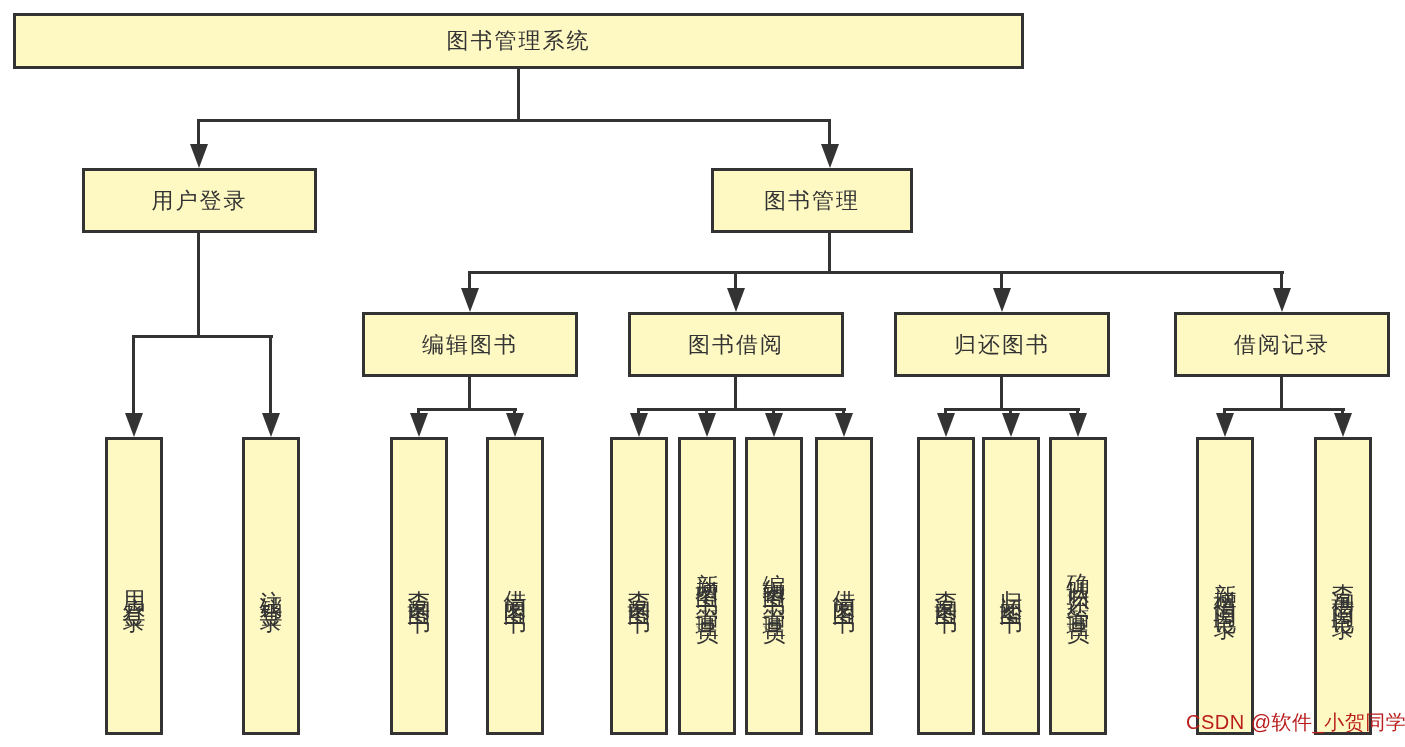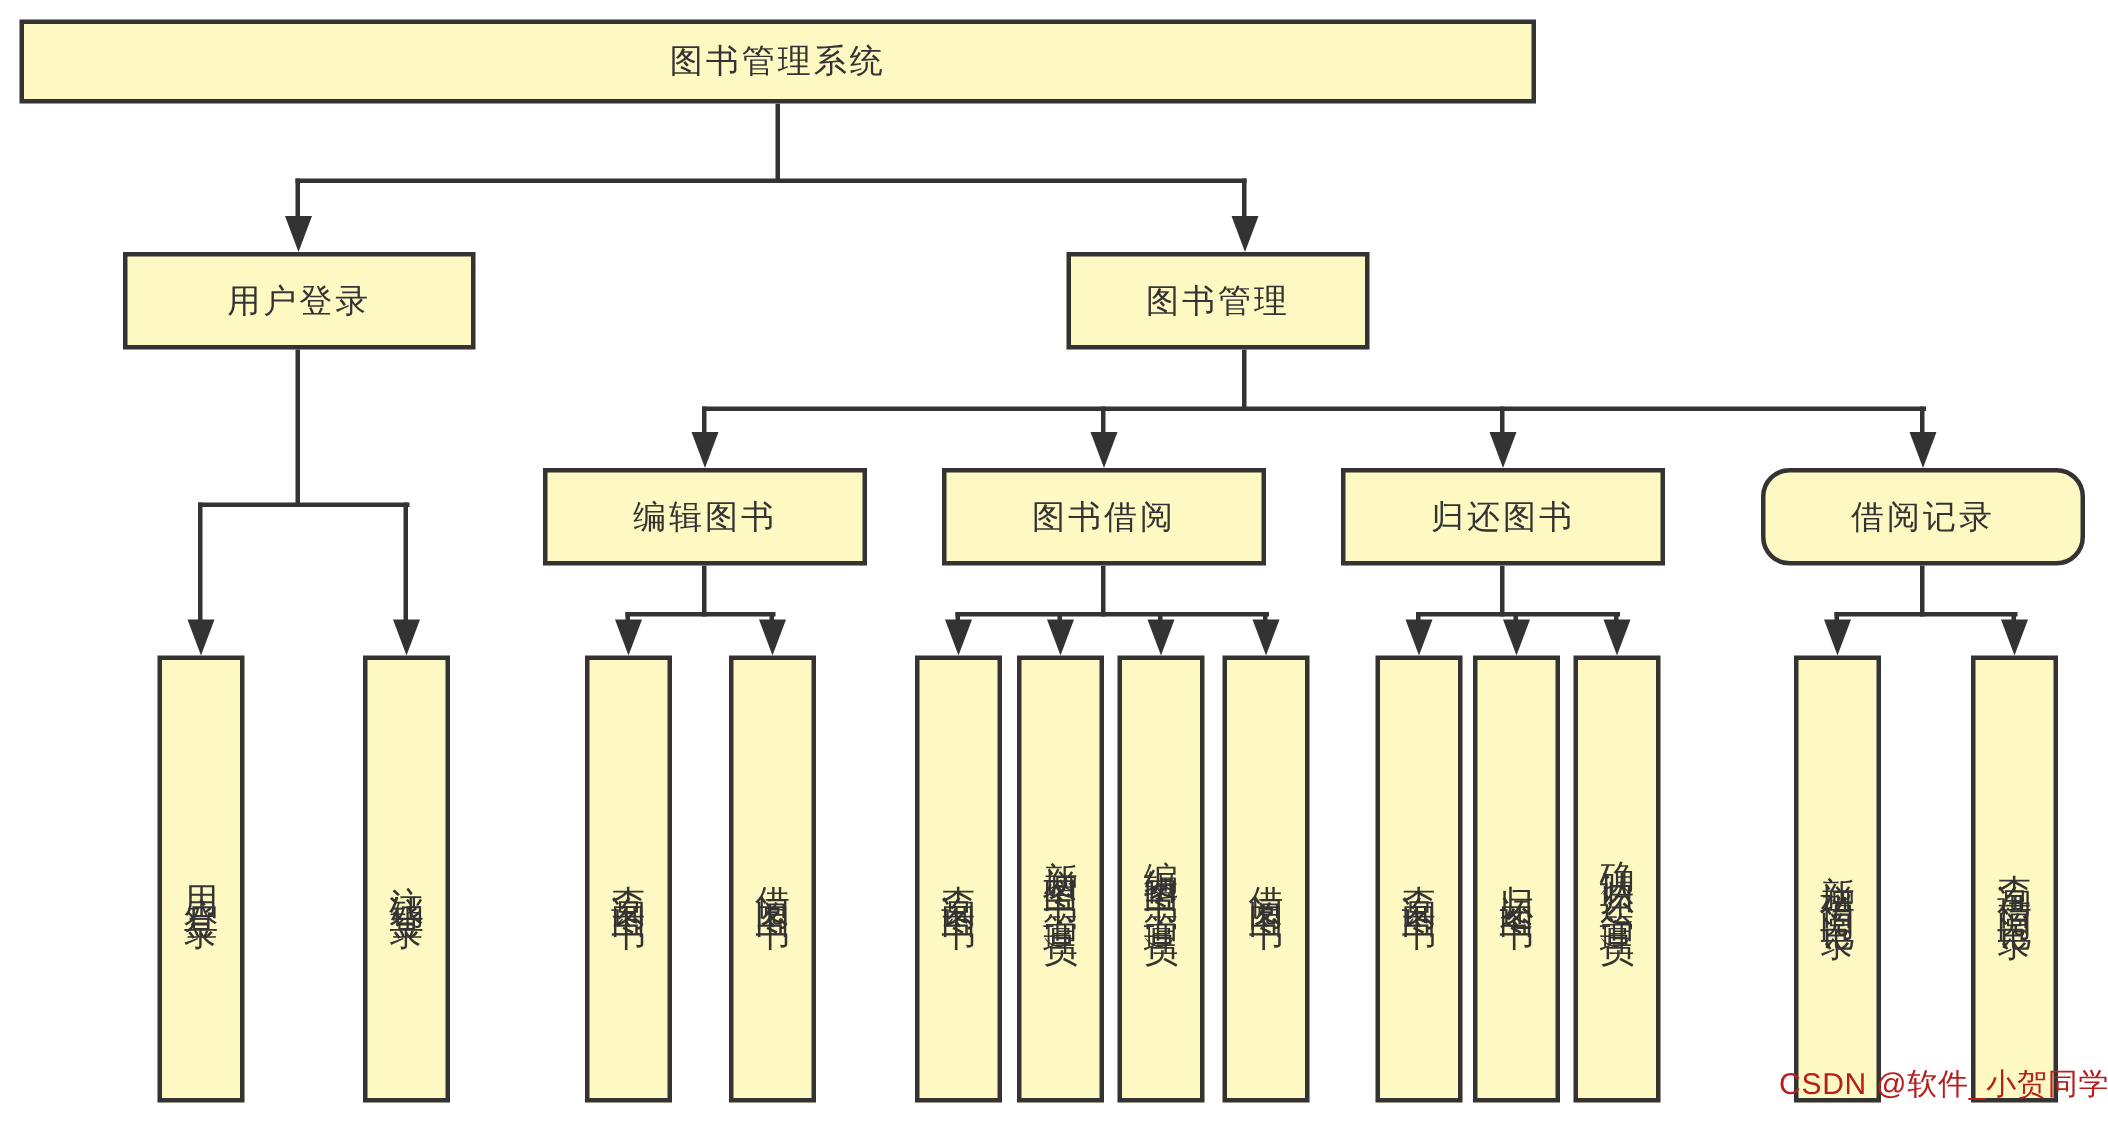--- a/index.html
+++ b/index.html
@@ -18,21 +18,21 @@
   .hlabel{font-size:22px;letter-spacing:2px;white-space:nowrap;}
   .leaf .vlabel{writing-mode:vertical-lr;text-orientation:mixed;
        font-size:23px;letter-spacing:7px;line-height:1;}
   
   .b-root{left:13px;top:13px;width:1011px;height:56px;}
   .b-user{left:82px;top:168px;width:235px;height:65px;}
   .b-mgmt{left:711px;top:168px;width:202px;height:65px;}
   .b-l3a{left:362px;top:312px;width:216px;height:65px;}
   .b-l3b{left:628px;top:312px;width:216px;height:65px;}
   .b-l3c{left:894px;top:312px;width:216px;height:65px;}
-  .b-l3d{left:1174px;top:312px;width:216px;height:65px;border-radius:19px;}
+  .b-l3d{left:1174px;top:312px;width:216px;height:65px;}
   .leaf{top:437px;width:58px;height:298px;}
   .f1a{left:105px;} .f1b{left:242px;}
   .f2a{left:390px;} .f2b{left:486px;}
   .f3a{left:610px;} .f3b{left:678px;} .f3c{left:745px;} .f3d{left:815px;}
   .f4a{left:917px;} .f4b{left:982px;} .f4c{left:1049px;}
   .f5a{left:1196px;} .f5b{left:1314px;}
   .watermark{position:absolute;left:1186px;top:709px;z-index:5;
        font-size:20px;color:#a6a6a6;white-space:nowrap;letter-spacing:0.5px;}
 </style>
 </head>

